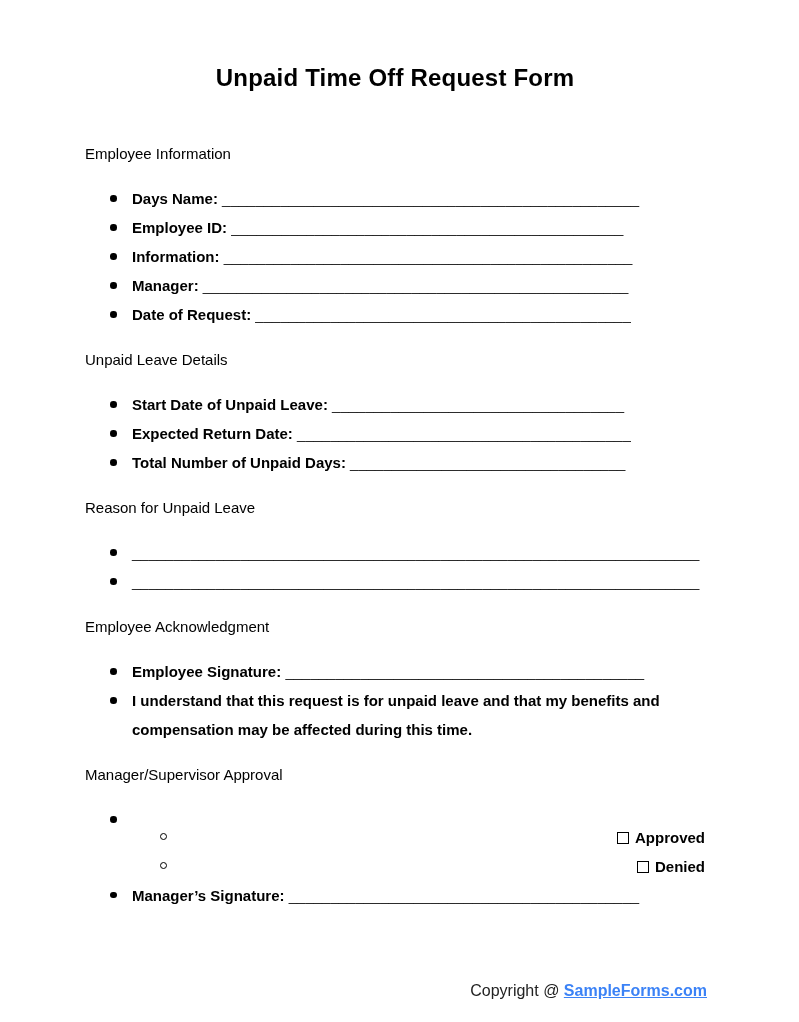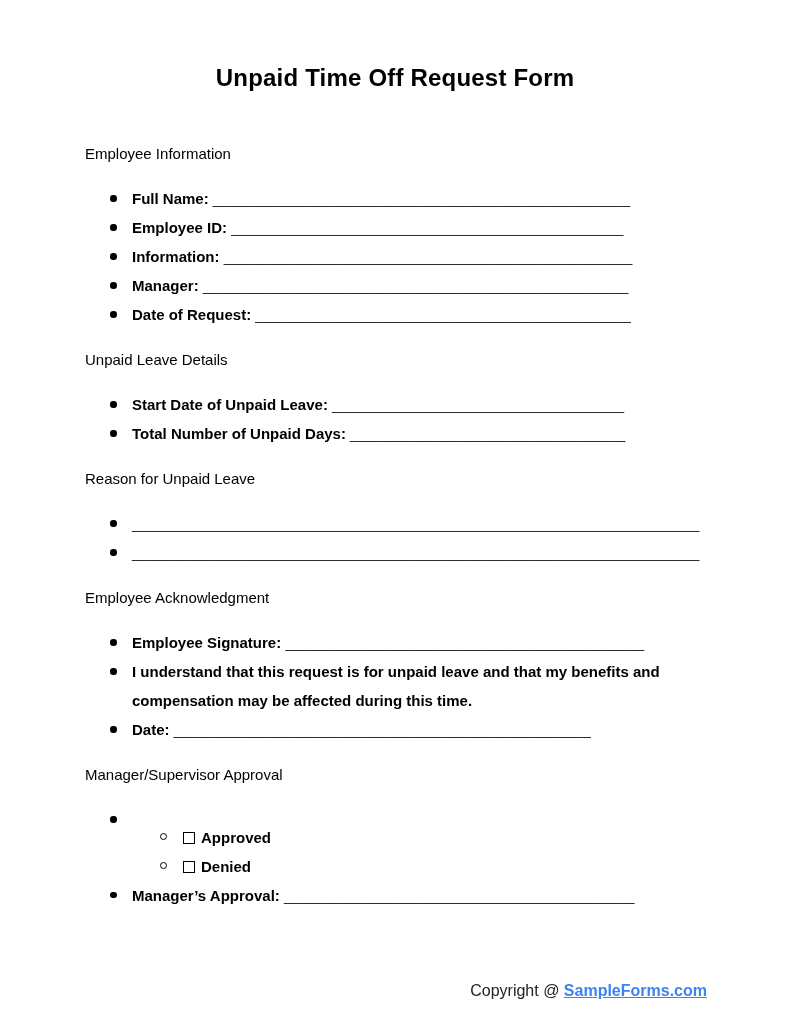--- a/index.html
+++ b/index.html
@@ -26,21 +26,21 @@
     margin:16px 0;
   }
   .li { display:flex; padding-left:25px; font-size:15px; line-height:29px; }
   .bullet {
     flex:none; width:6.5px; height:6.5px; border-radius:50%;
     background:#000; margin-top:11px; margin-right:15.5px;
   }
   .li-text { font-weight:700; }
   .blank { font-weight:400; color:#1a1a1a; letter-spacing:0; }
   .ack-text { width:585px; flex:none; }
-  .subli { display:flex; padding-left:75px; font-size:15px; line-height:29px; }
+  .subli { display:flex; padding-left:75px; font-size:15px; line-height:29px;justify-content:space-between; }
   .circle-bullet {
     flex:none; width:5px; height:5px; border:1.2px solid #000;
     border-radius:50%; margin-top:10.5px; margin-right:16px; background:#fff;
   }
   .checkbox {
     display:inline-block; width:10px; height:10px;
     border:1.8px solid #000; margin-right:6px; vertical-align:-1px;
     background:#fff;
   }
   .footer {
@@ -57,21 +57,21 @@
 <body>
 
 <div class="page">
   <div class="content">
 
     <div class="form-title">Unpaid Time Off Request Form</div>
 
     <div class="section-heading">Employee Information</div>
     <div class="li">
       <span class="bullet"></span>
-      <div class="li-text"><span>Full Name:</span> <span class="blank">__________________________________________________</span></div>
+      <div class="li-text"><span>Days Name:</span> <span class="blank">__________________________________________________</span></div>
     </div>
     <div class="li">
       <span class="bullet"></span>
       <div class="li-text"><span>Employee ID:</span> <span class="blank">_______________________________________________</span></div>
     </div>
     <div class="li">
       <span class="bullet"></span>
       <div class="li-text"><span>Information:</span> <span class="blank">_________________________________________________</span></div>
     </div>
     <div class="li">
@@ -83,20 +83,24 @@
       <div class="li-text"><span>Date of Request:</span> <span class="blank">_____________________________________________</span></div>
     </div>
 
     <div class="section-heading">Unpaid Leave Details</div>
     <div class="li">
       <span class="bullet"></span>
       <div class="li-text"><span>Start Date of Unpaid Leave:</span> <span class="blank">___________________________________</span></div>
     </div>
     <div class="li">
       <span class="bullet"></span>
+      <div class="li-text"><span>Expected Return Date:</span> <span class="blank">________________________________________</span></div>
+    </div>
+    <div class="li">
+      <span class="bullet"></span>
       <div class="li-text"><span>Total Number of Unpaid Days:</span> <span class="blank">_________________________________</span></div>
     </div>
 
     <div class="section-heading">Reason for Unpaid Leave</div>
     <div class="li">
       <span class="bullet"></span>
       <div class="li-text"><span class="blank">____________________________________________________________________</span></div>
     </div>
     <div class="li">
       <span class="bullet"></span>
@@ -105,40 +109,36 @@
 
     <div class="section-heading">Employee Acknowledgment</div>
     <div class="li">
       <span class="bullet"></span>
       <div class="li-text"><span>Employee Signature:</span> <span class="blank">___________________________________________</span></div>
     </div>
     <div class="li">
       <span class="bullet"></span>
       <div class="li-text ack-text">I understand that this request is for unpaid leave and that my benefits and compensation may be affected during this time.</div>
     </div>
-    <div class="li">
-      <span class="bullet"></span>
-      <div class="li-text"><span>Date:</span> <span class="blank">__________________________________________________</span></div>
-    </div>
 
     <div class="section-heading">Manager/Supervisor Approval</div>
     <div class="li">
       <span class="bullet"></span>
     </div>
     <div class="subli">
       <span class="circle-bullet"></span>
       <div class="li-text"><span class="checkbox"></span><span>Approved</span></div>
     </div>
     <div class="subli">
       <span class="circle-bullet"></span>
       <div class="li-text"><span class="checkbox"></span><span>Denied</span></div>
     </div>
     <div class="li">
       <span class="bullet"></span>
-      <div class="li-text"><span>Manager’s Approval:</span> <span class="blank">__________________________________________</span></div>
+      <div class="li-text"><span>Manager’s Signature:</span> <span class="blank">__________________________________________</span></div>
     </div>
 
   </div>
 
   <div class="footer">
     <span>Copyright @</span>
     <a class="footer-link">SampleForms.com</a>
   </div>
 </div>
 

